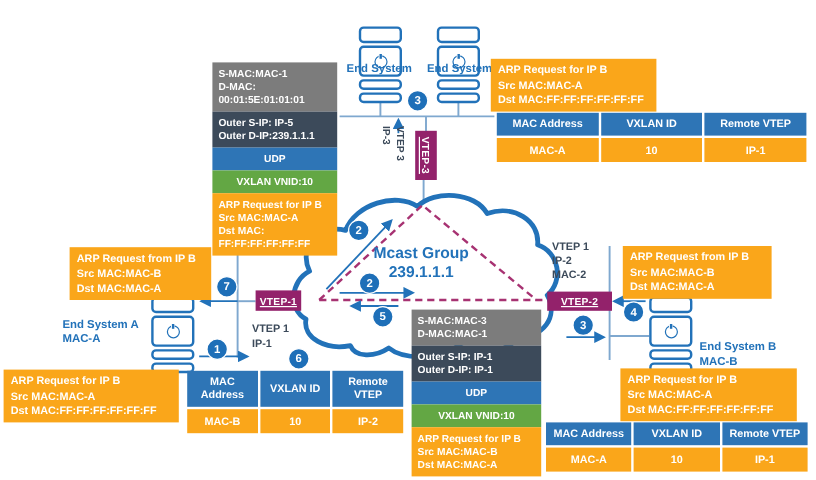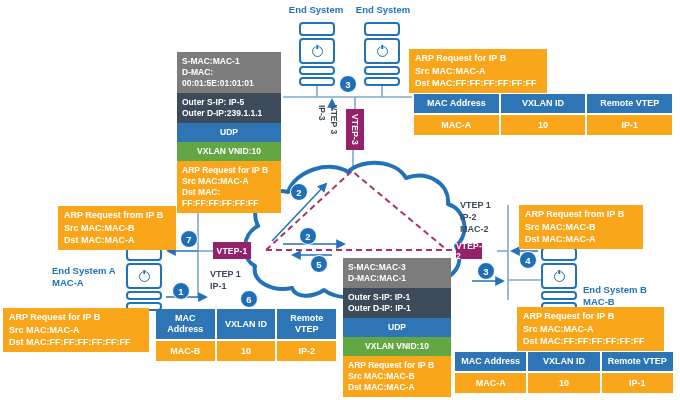--- a/index.html
+++ b/index.html
@@ -46,29 +46,29 @@
   .arp{position:absolute;background:var(--orange);color:#fff;font-weight:bold;font-size:9px;
        line-height:12.5px;padding:3px 6px;box-sizing:border-box;z-index:7;}
 
   .tbl{position:absolute;display:grid;grid-template-columns:repeat(3,1fr);gap:2px;z-index:7;}
   .th{background:var(--tblblue);color:#fff;font-weight:bold;font-size:9px;line-height:11px;
       display:flex;align-items:center;justify-content:center;text-align:center;padding:4px 2px;}
   .td{background:var(--orange);color:#fff;font-weight:bold;font-size:9px;
       display:flex;align-items:center;justify-content:center;padding:5px 2px;}
 
   .vtep{position:absolute;background:var(--purple);color:#fff;font-weight:bold;font-size:8.5px;
-        display:flex;align-items:center;justify-content:center;z-index:6;letter-spacing:.2px;}
+        display:flex;align-items:center;justify-content:center;z-index:6;letter-spacing:.2px;text-decoration:underline;}
   .vert{writing-mode:vertical-rl;}
 
   .lbl{position:absolute;font-weight:bold;z-index:6;}
   .lbl-blue{color:var(--blue);font-size:9.5px;line-height:12px;}
   .lbl-navy{color:var(--navy);font-size:9px;line-height:12px;}
   .vwrap{writing-mode:vertical-rl;font-size:8.5px;line-height:12px;}
   .mcast{color:var(--blue);font-size:13px;line-height:16px;text-align:center;}
-  .tc{text-align:center;}
+  .tc{text-align:center;margin-top:48px;}
 </style>
 </head>
 <body>
 
 <div class="canvas">
 
   <svg class="underlay" width="680" height="400" viewBox="0 0 680 400">
     <defs>
       <marker id="arr" viewBox="0 0 10 10" refX="8" refY="5" markerWidth="6.5" markerHeight="6.5" orient="auto-start-reverse">
         <path d="M0 0 L10 5 L0 10 z" fill="#2272B9"></path>
@@ -146,21 +146,21 @@
     <div class="srv-seg seg-s"></div>
     <div class="srv-seg seg-s"></div>
   </div>
 
   <div class="vtep" style="left:213px;top:242px;width:38px;height:17px">VTEP-1</div>
   <div class="lbl lbl-navy abs" style="left:210px;top:268px">
     <div>VTEP 1</div>
     <div>IP-1</div>
   </div>
 
-  <div class="vtep" style="left:456px;top:243px;width:26px;height:16px">VTEP-2</div>
+  <div class="vtep" style="left:456px;top:243px;width:54px;height:16px">VTEP-2</div>
   <div class="lbl lbl-navy abs" style="left:460px;top:199px">
     <div>VTEP 1</div>
     <div>IP-2</div>
     <div>MAC-2</div>
   </div>
 
   <div class="vtep vert" style="left:346px;top:109px;width:18px;height:41px">VTEP-3</div>
   <div class="lbl lbl-navy vwrap abs" style="left:316px;top:105px;height:52px">
     <div>VTEP 3</div>
     <div>IP-3</div>
@@ -169,20 +169,22 @@
   <div class="lbl lbl-blue abs" style="left:52px;top:265px">
     <div>End System A</div>
     <div>MAC-A</div>
   </div>
   <div class="lbl lbl-blue abs" style="left:583px;top:284px">
     <div>End System B</div>
     <div>MAC-B</div>
   </div>
 
   <div class="lbl mcast abs" style="left:299px;top:203px;width:104px">
+    <div>Mcast Group</div>
+    <div>239.1.1.1</div>
   </div>
 
   <div class="badge" style="left:172px;top:282px">1</div>
   <div class="badge" style="left:290px;top:183px">2</div>
   <div class="badge" style="left:299px;top:227px">2</div>
   <div class="badge" style="left:339px;top:75px">3</div>
   <div class="badge" style="left:477px;top:262px">3</div>
   <div class="badge" style="left:519px;top:251px">4</div>
   <div class="badge" style="left:310px;top:255px">5</div>
   <div class="badge" style="left:240px;top:290px">6</div>

